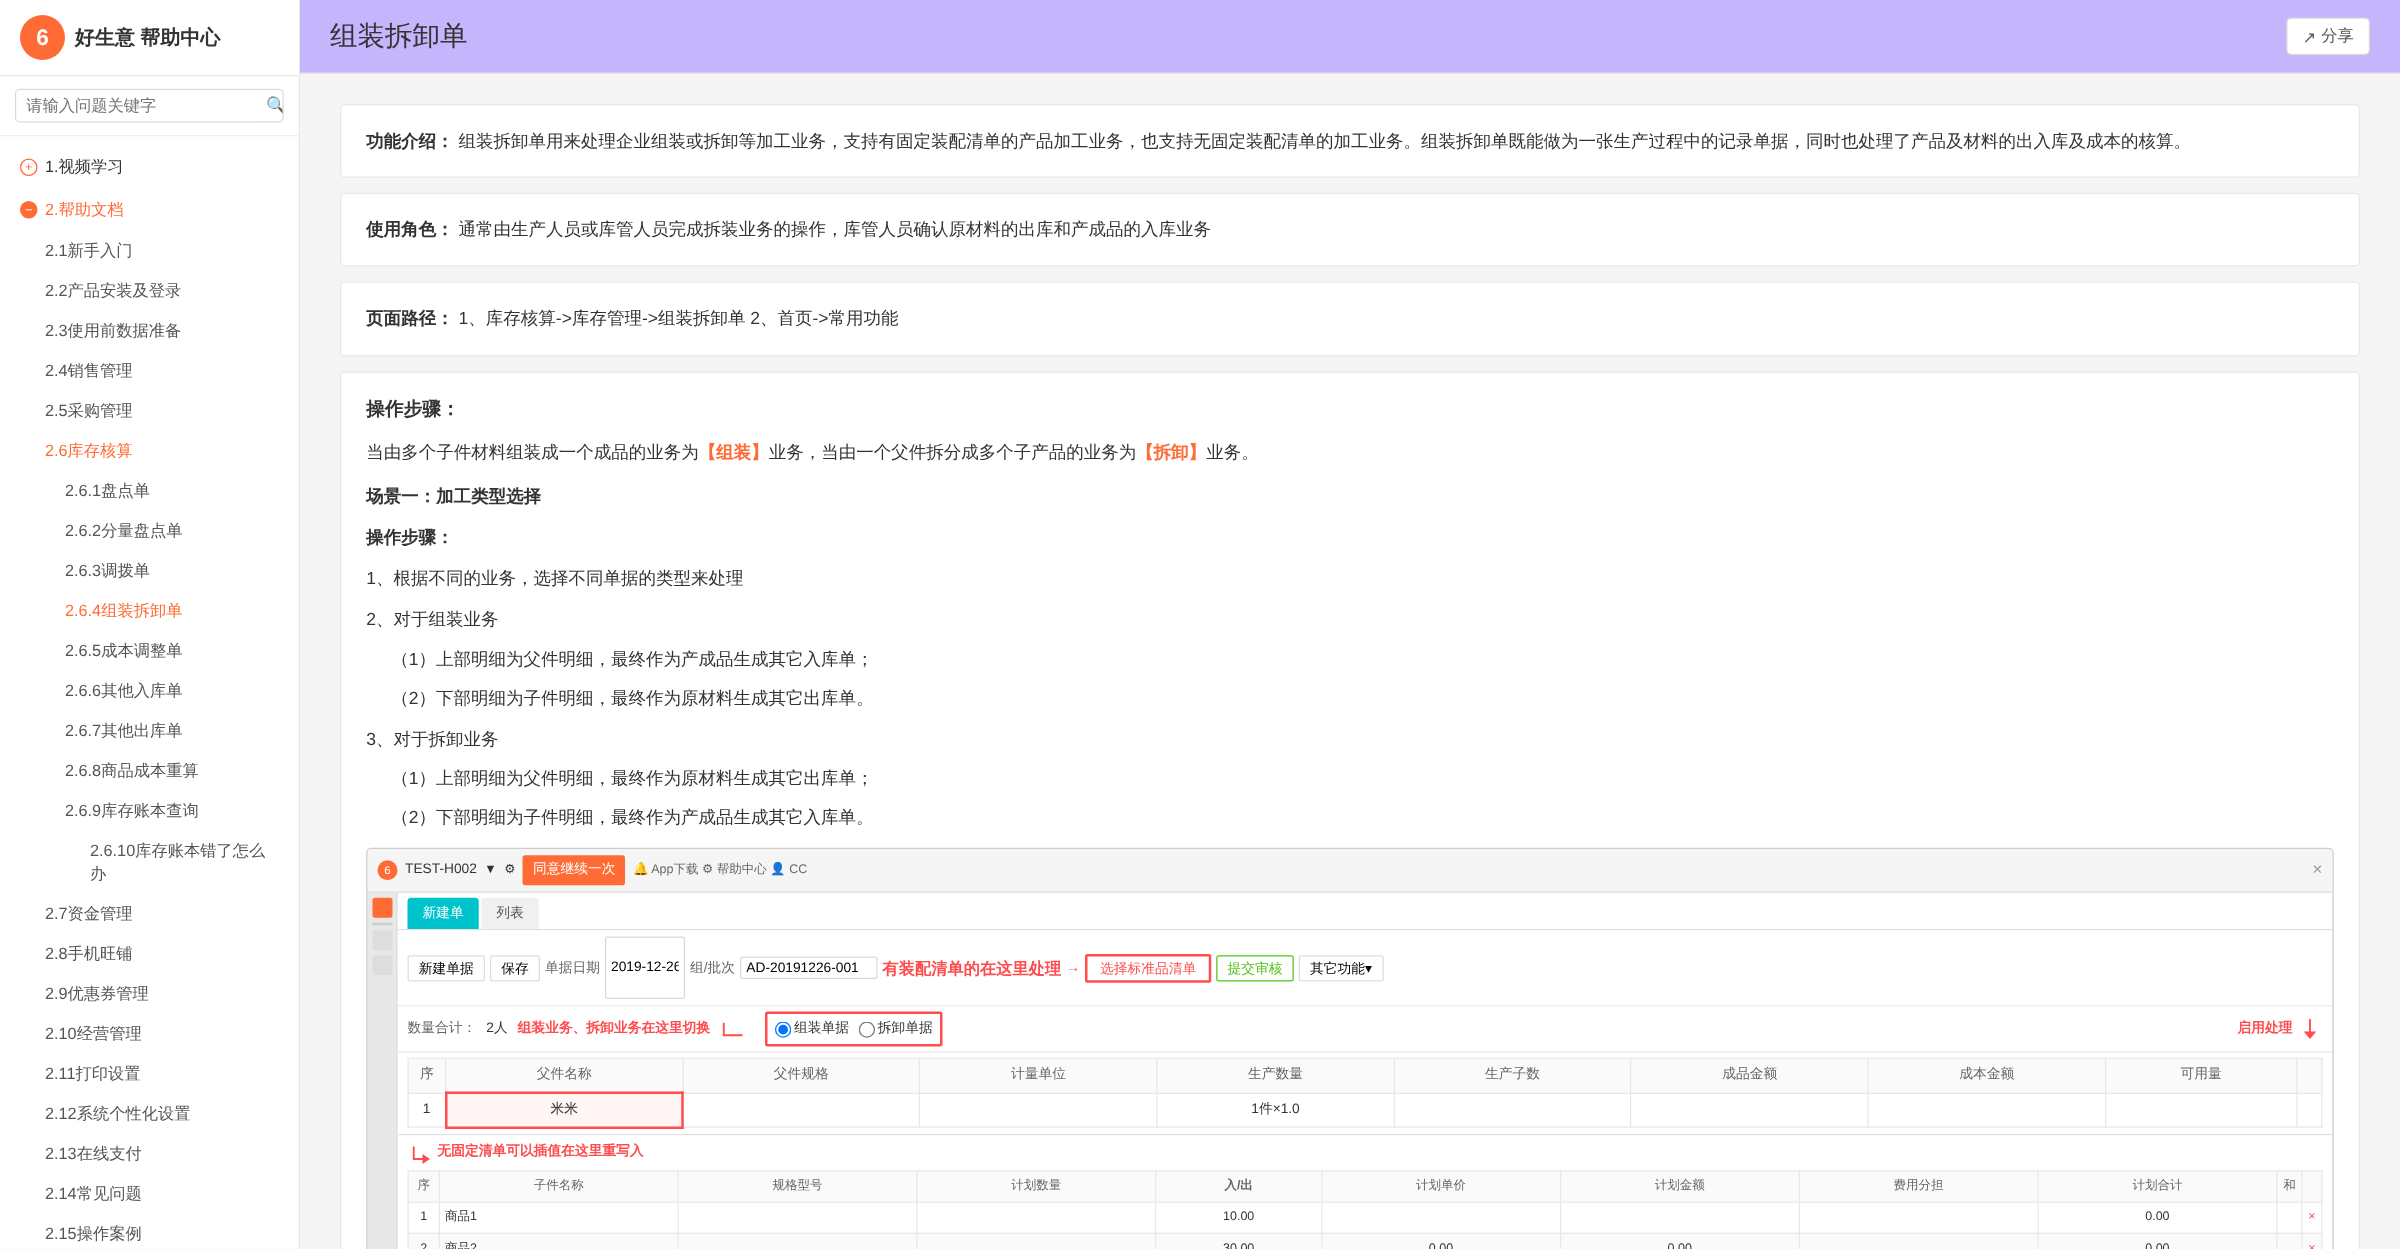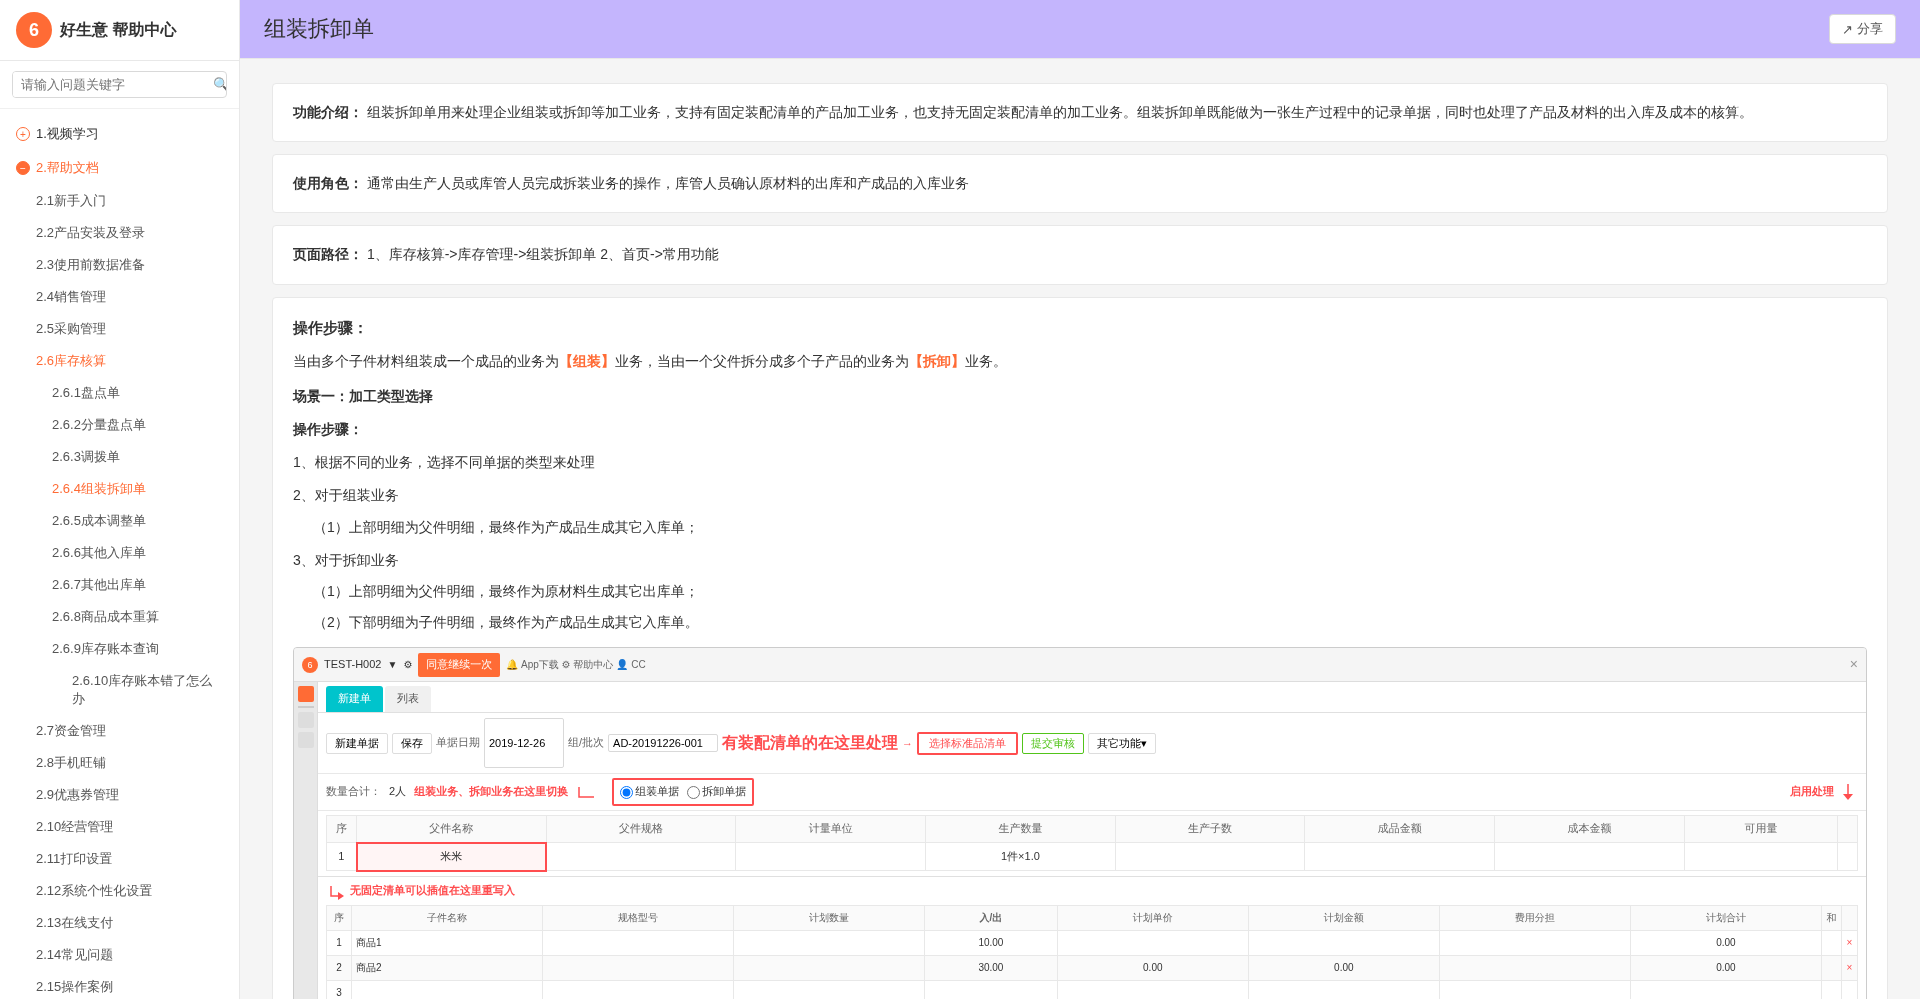--- a/index.html
+++ b/index.html
@@ -198,20 +198,21 @@
         当由多个子件材料组装成一个成品的业务为<span class="bracket-link">【组装】</span>业务，当由一个父件拆分成多个子产品的业务为<span class="bracket-link">【拆卸】</span>业务。
       </p>
       <p style="margin-bottom:8px;"><strong>场景一：加工类型选择</strong></p>
       <p style="margin-bottom:8px;"><strong>操作步骤：</strong></p>
       <div class="step-block">
         <p>1、根据不同的业务，选择不同单据的类型来处理</p>
       </div>
       <div class="step-block">
         <p>2、对于组装业务</p>
         <p class="sub-step">（1）上部明细为父件明细，最终作为产成品生成其它入库单；</p>
+        <p class="sub-step">（2）下部明细为子件明细，最终作为原材料生成其它出库单。</p>
       </div>
       <div class="step-block">
         <p>3、对于拆卸业务</p>
         <p class="sub-step">（1）上部明细为父件明细，最终作为原材料生成其它出库单；</p>
         <p class="sub-step">（2）下部明细为子件明细，最终作为产成品生成其它入库单。</p>
       </div>
 
       <div class="mock-screenshot" style="margin-top:12px;">
 
         <div style="background:#f5f5f5; border-bottom:1px solid #ddd; padding:4px 8px; display:flex; align-items:center; justify-content:space-between;">
@@ -239,27 +240,27 @@
             <div style="background:#fff; border-bottom:1px solid #e0e0e0; display:flex; padding:0 8px; gap:2px; padding-top:4px;">
               <div style="padding:3px 12px; background:#00c4cc; color:white; border-radius:3px 3px 0 0; font-size:11px; cursor:pointer;">新建单</div>
               <div style="padding:3px 12px; background:#f0f0f0; border-radius:3px 3px 0 0; font-size:11px; cursor:pointer; color:#555;">列表</div>
             </div>
 
             <div style="background:#fff; padding:5px 8px; border-bottom:1px solid #e8e8e8; display:flex; align-items:center; flex-wrap:wrap; gap:4px;">
               <button style="padding:2px 8px; border:1px solid #ddd; border-radius:2px; font-size:11px; cursor:pointer; background:#fff;">新建单据</button>
               <button style="padding:2px 8px; border:1px solid #ddd; border-radius:2px; font-size:11px; cursor:pointer; background:#fff;">保存</button>
 
               <span style="font-size:11px; color:#666;">单据日期</span>
-              <input style="border: 1px solid rgb(217, 217, 217); border-radius: 2px; padding: 18px 4px; font-size: 11px; width: 80px;" value="2019-12-26">
+              <input style="border: 1px solid rgb(217, 217, 217); border-radius: 2px; padding: 18px 4px; font-size: 11px; width: 64px;" value="2019-12-26">
 
               <span style="font-size:11px; color:#666;text-align:center;">组/批次</span>
               <input style="border: 1px solid rgb(217, 217, 217); border-radius: 2px; padding: 2px 4px; font-size: 11px; width: 110px;" value="AD-20191226-001">
 
               <div style="position:relative; display:flex; align-items:center;">
-                <span style="font-size:16px; color:#ff4d4f; font-weight:bold; margin-right:4px;">有装配清单的在这里处理</span>
+                <span style="font-size:13px; color:#ff4d4f; font-weight:bold; margin-right:4px;">有装配清单的在这里处理</span>
                 <span style="font-size:11px; color:#ff4d4f;">→</span>
                 <button style="padding:2px 10px; border:2px solid #ff4d4f; border-radius:2px; font-size:11px; cursor:pointer; background:#fff; color:#ff4d4f; margin-left:4px;">选择标准品清单</button>
               </div>
 
               <button style="padding:2px 8px; border:1px solid #52c41a; border-radius:2px; font-size:11px; cursor:pointer; background:#fff; color:#52c41a;">提交审核</button>
               <button style="padding:2px 8px; border:1px solid #ddd; border-radius:2px; font-size:11px; cursor:pointer; background:#fff;">其它功能▾</button>
             </div>
 
             <div style="background:#fff; padding:4px 8px; border-bottom:1px solid #e8e8e8; display:flex; align-items:center; gap:8px; position:relative;">
               <span style="font-size:11px; color:#666;">数量合计：</span>

